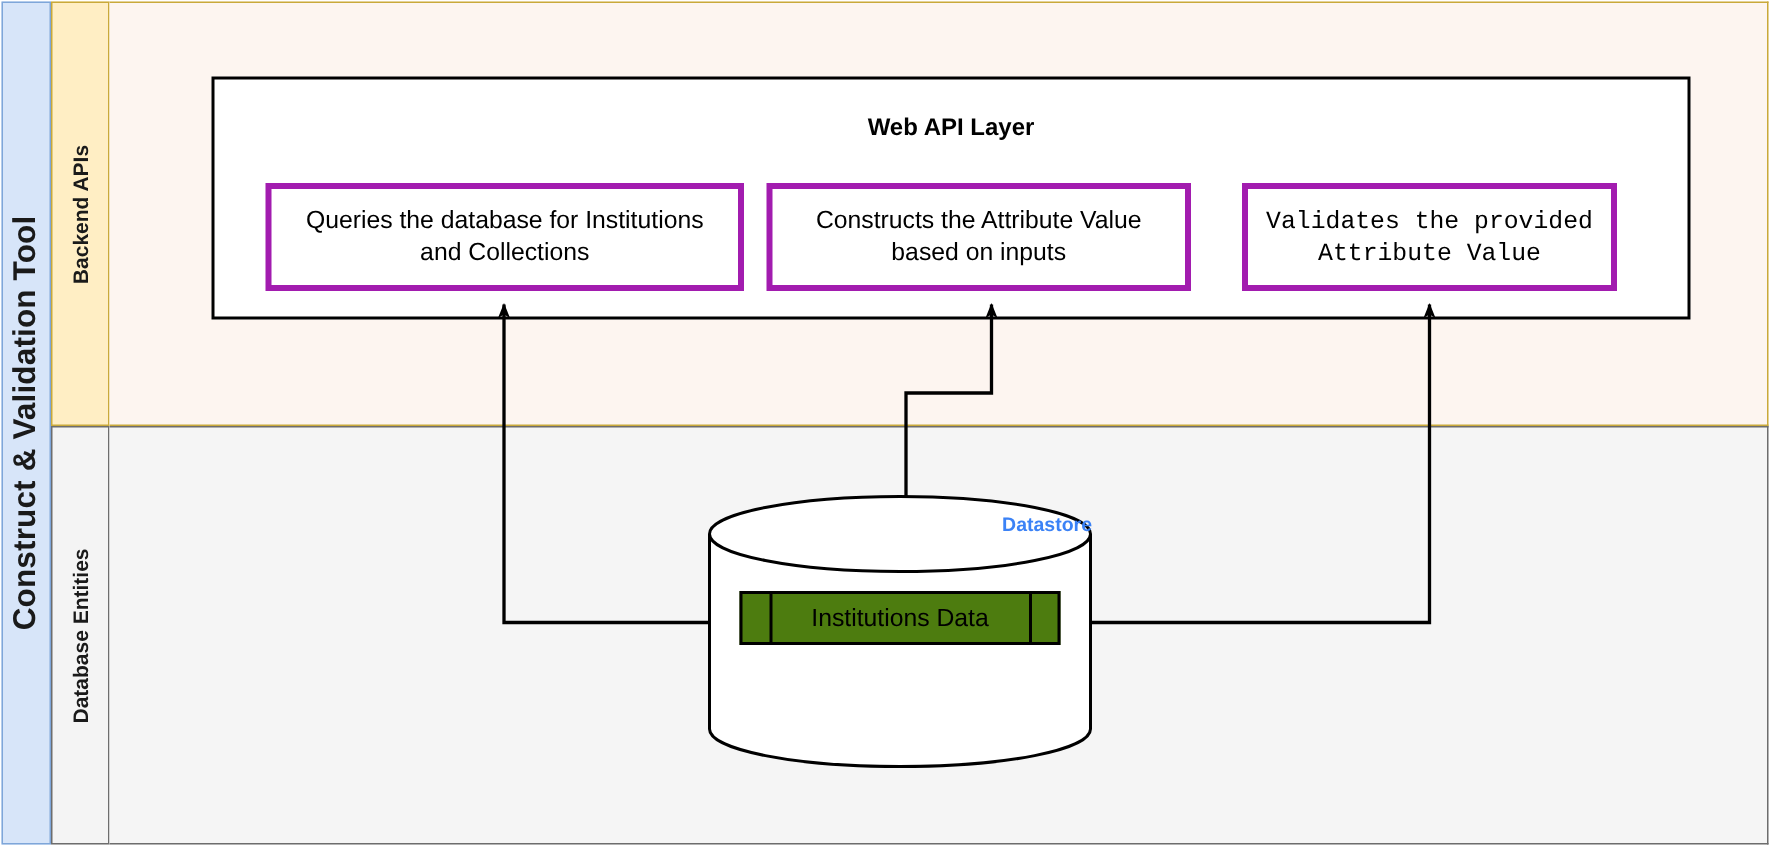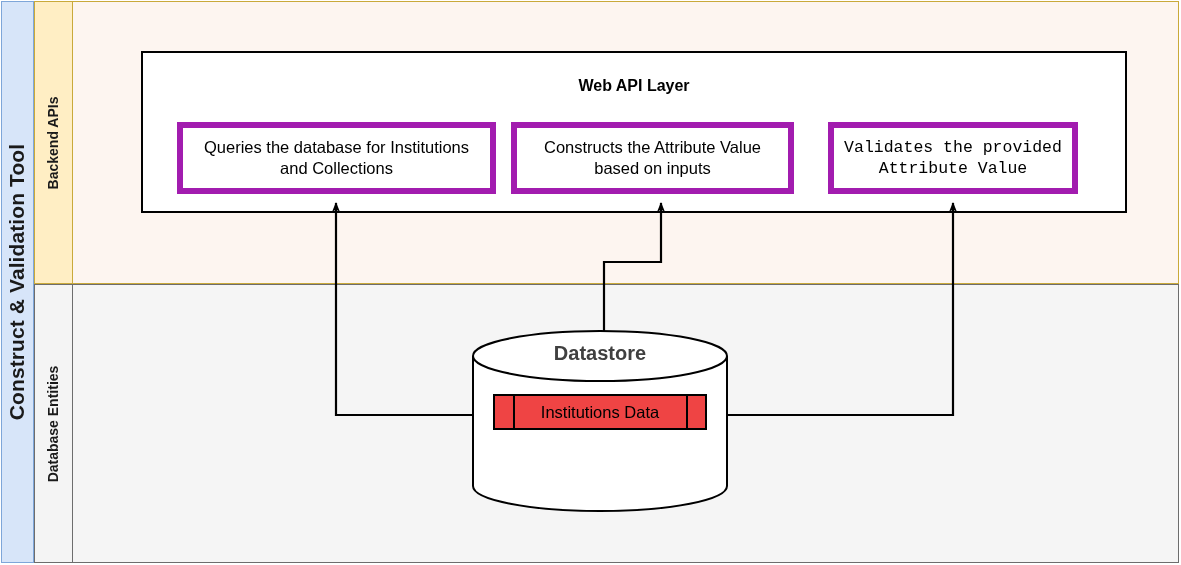--- a/index.html
+++ b/index.html
@@ -139,21 +139,21 @@
     color: #000000;
   }
 
   
   .api-box {
     position: absolute;
     top: 122px;
     height: 72px;
     box-sizing: border-box;
     background: #ffffff;
-    border: 6px solid #a21caf;
+    border: 4px solid #a21caf;
     display: flex;
     align-items: center;
     justify-content: center;
     text-align: center;
     font-size: 16.5px;
     line-height: 1.28;
     color: #000000;
     padding: 0 8px;
   }
   #api-box-0 { left: 177px; width: 319px; }
@@ -167,34 +167,34 @@
     top: 330px;
     width: 256px;
     height: 182px;
   }
   #datastore svg { display: block; }
   #datastore-title {
     position: absolute;
     left: 0;
     top: 12px;
     width: 100%;
-    text-align: center;
-    font-size: 20px;
+    text-align: right;
+    font-size: 13px;
     font-weight: bold;
-    color: #404040;
+    color: #3b82f6;
   }
 
   
   .data-row {
     position: absolute;
     left: 21px;
     width: 214px;
     height: 36px;
     box-sizing: border-box;
-    background: #ef4444;
+    background: #4d7c0f;
     border: 2px solid #000000;
   }
   #data-row-0 { top: 64px; }
   #data-row-1 { top: 114px; }
   .data-row .bar-left,
   .data-row .bar-right {
     position: absolute;
     top: 0;
     width: 0;
     height: 100%;

